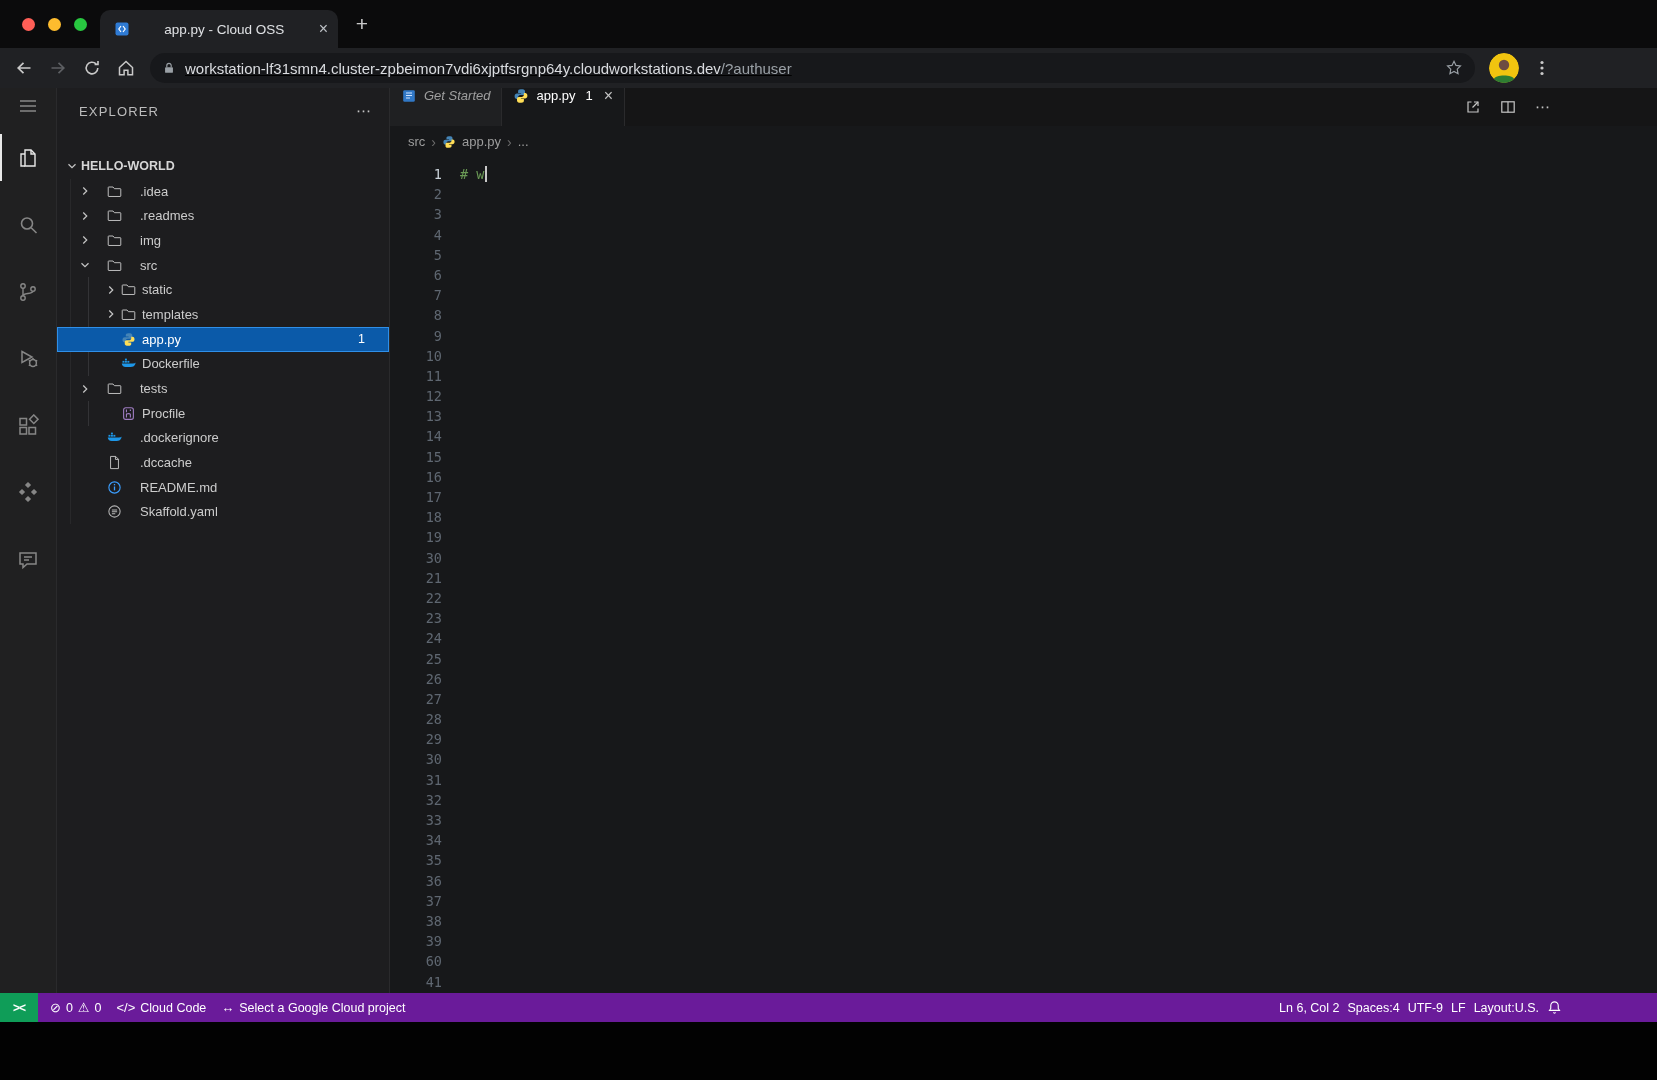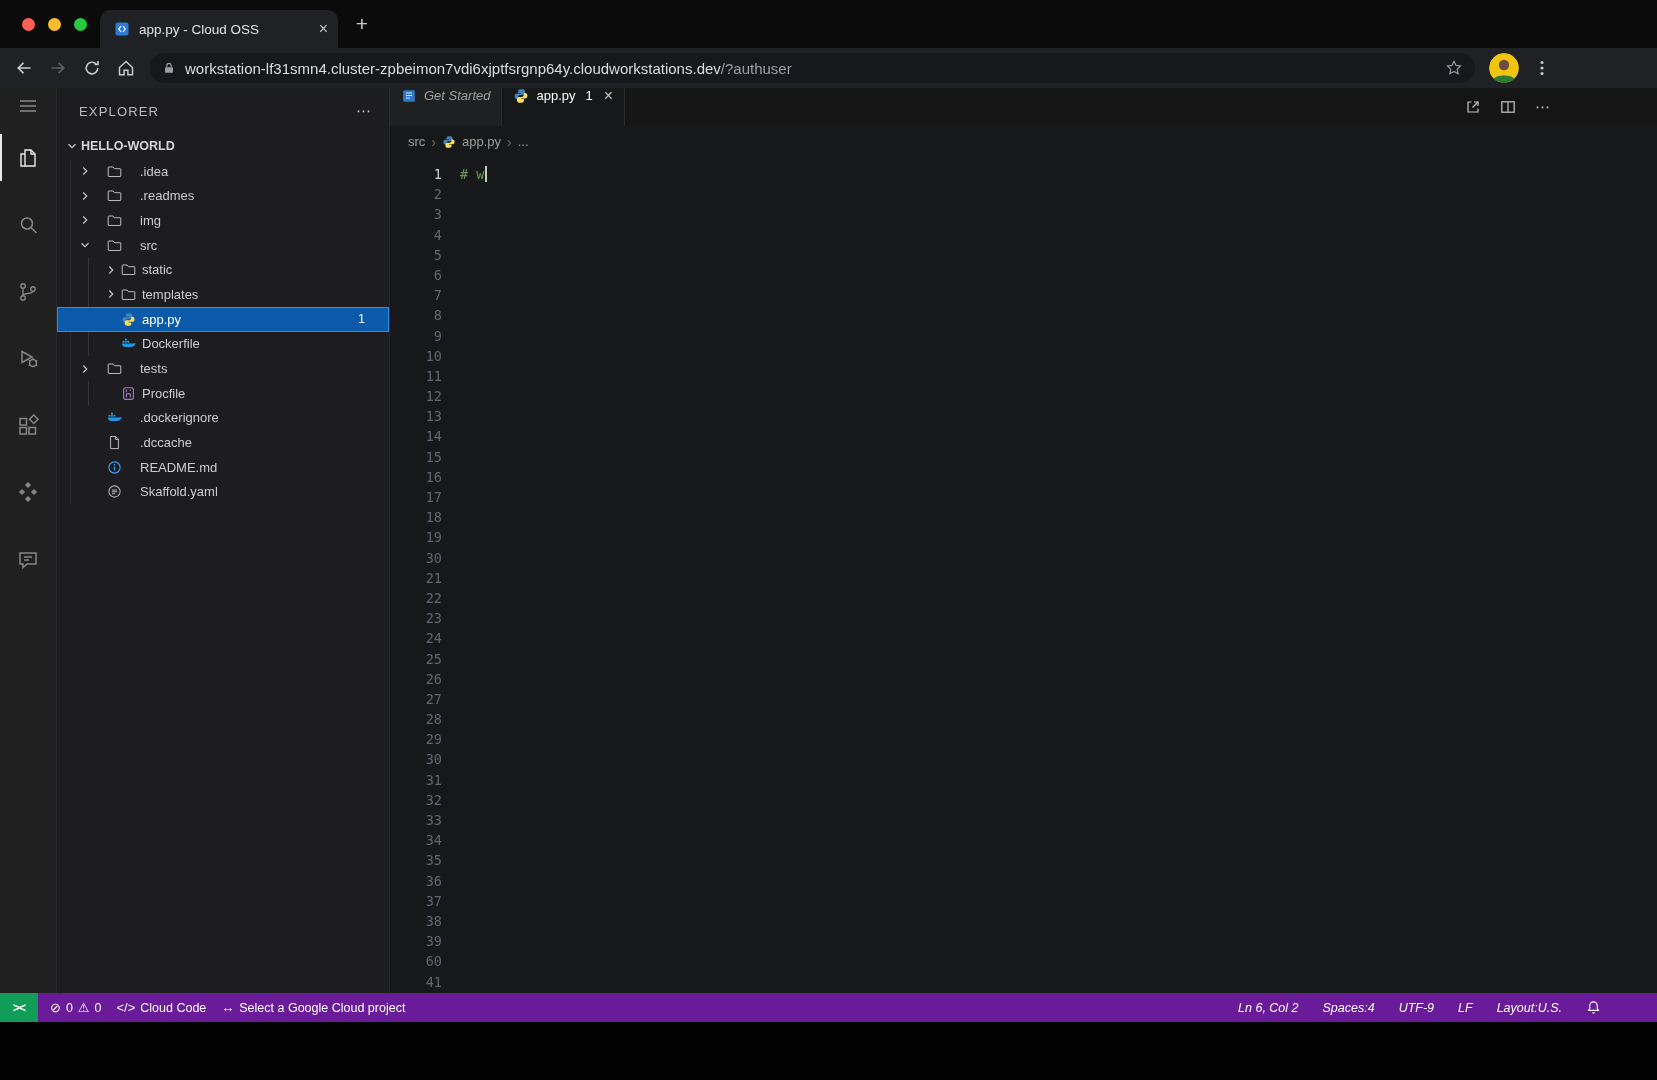--- a/index.html
+++ b/index.html
@@ -7,51 +7,51 @@
               font-family:"Liberation Sans", sans-serif; }
   .window { width:1657px; height:1080px; display:flex; flex-direction:column; background:#000; }
 
   
   .tabstrip { height:48px; background:#0b0b0c; position:relative; flex:none; }
   .traffic { position:absolute; left:22px; top:18px; display:flex; gap:13px; }
   .light { width:13px; height:13px; border-radius:50%; }
   .light.red{ background:#ff5f57; } .light.yellow{ background:#febc2e; } .light.green{ background:#28c840; }
   .btab { position:absolute; left:100px; bottom:0; height:38px; width:238px; background:#202124;
           border-radius:10px 10px 0 0; display:flex; align-items:center; padding:0 10px 0 14px; gap:9px; }
-  .btab-title { color:#dfe1e4; font-size:13.5px; white-space:nowrap; overflow:hidden; flex:1; }
+  .btab-title { color:#dfe1e4; font-size:13.5px; white-space:nowrap; overflow:hidden; flex:1;text-align:center; }
   .btab-close { color:#bdc1c6; font-size:16px; line-height:1; cursor:default; }
   .favicon { width:16px; height:16px; flex:none; }
   .newtab { position:absolute; left:350px; top:12px; color:#c9c9c9; font-size:21px; line-height:24px; width:24px; text-align:center; }
 
   
   .toolbar { height:40px; background:#202124; display:flex; align-items:center; padding:0 106px 0 14px; gap:14px; flex:none; }
   .navicon { width:20px; height:20px; flex:none; display:flex; align-items:center; justify-content:center; }
   .urlbar { flex:1; height:30px; background:#17181b; border-radius:15px; display:flex; align-items:center;
             padding:0 12px; gap:9px; min-width:0; }
-  .urltext { font-size:15px; white-space:nowrap; overflow:hidden; flex:1; }
+  .urltext { font-size:15px; white-space:nowrap; overflow:hidden; flex:1;text-decoration:underline; }
   .urlhost { color:#dadce0; } .urlpath { color:#9aa0a6; }
   .urlstar { width:18px; height:18px; flex:none; }
   .avatar { width:30px; height:30px; border-radius:50%; overflow:hidden; flex:none; }
   .menudots { width:18px; height:18px; flex:none; }
 
   
   .vscode { height:905px; display:flex; flex:none; background:#17181a; }
 
   .activity { width:57px; background:#202021; border-right:1px solid #2a2a2c; display:flex; flex-direction:column; flex:none; }
   .act-item { height:67px; display:flex; align-items:center; justify-content:center; color:#868686; position:relative; }
   .act-item.first { height:36px; }
   .act-item.active { color:#e8e8e8; }
   .act-item.active::before { content:''; position:absolute; left:0; top:10px; bottom:10px; width:2px; background:#e8e8e8; }
   .act-item svg { width:24px; height:24px; }
 
   .sidebar { width:333px; background:#1d1d1f; border-right:1px solid #2a2a2c; display:flex; flex-direction:column; flex:none; }
   .sb-header { height:46px; display:flex; align-items:center; padding:0 18px 0 22px; flex:none; }
   .sb-title { color:#bcbcbc; font-size:13px; letter-spacing:0.09em; }
   .sb-more { margin-left:auto; color:#c5c5c5; font-size:15px; }
-  .tree { flex:1; overflow:hidden; }
+  .tree { flex:1; overflow:hidden;margin-top:20px; }
   .row { height:24.7px; display:flex; align-items:center; position:relative; color:#cccccc; font-size:13px; cursor:default; }
   .row.root { padding-left:6px; font-weight:bold; font-size:12.5px; color:#d6d6d6; }
   .row.d1 { padding-left:19px;gap:12px; }
   .row.d2 { padding-left:45px; }
   .row.d1::after, .row.d2::after { content:''; position:absolute; left:13px; top:0; bottom:0; width:1px; background:#28282a; }
   .row.d2::before { content:''; position:absolute; left:31px; top:0; bottom:0; width:1px; background:#333336; }
   .row.selected { background:#0b5aa9; color:#ffffff; box-shadow:inset 0 0 0 1px #2f8fe8; }
   .row.selected::before, .row.selected::after { display:none; }
   .chev { width:18px; height:16px; flex:none; display:flex; align-items:center; justify-content:center; color:#c5c5c5; }
   .chev svg { width:14px; height:14px; }
@@ -89,21 +89,21 @@
   .cursor { display:inline-block; width:1.6px; height:16px; background:#c8c8c8; margin-left:1px; }
 
   
   .statusbar { height:29px; background:#6a1b9a; display:flex; align-items:center; color:#ffffff;
                font-size:12.5px; flex:none; }
   .remote { width:38px; height:29px; background:#0f9d58; display:flex; align-items:center; justify-content:center;
             font-weight:bold; font-size:12px; letter-spacing:-1px; flex:none; }
   .sb-left { display:flex; align-items:center; gap:15px; padding-left:12px; }
   .sb-group { display:flex; align-items:center; gap:5px; white-space:nowrap; }
   .sb-ico { font-size:13px; }
-  .sb-right { margin-left:auto; display:flex; align-items:center; gap:24px; padding-right:56px; white-space:nowrap;font-style:italic; }
+  .sb-right { margin-left:auto; display:flex; align-items:center; gap:8px; padding-right:95px; white-space:nowrap; }
   .bell svg { width:15px; height:15px; display:block; }
 
   .bottom-gap { height:58px; background:#020202; flex:none; }
 </style>
 </head>
 <body>
 
 <div class="window">
 
   <div class="tabstrip">

